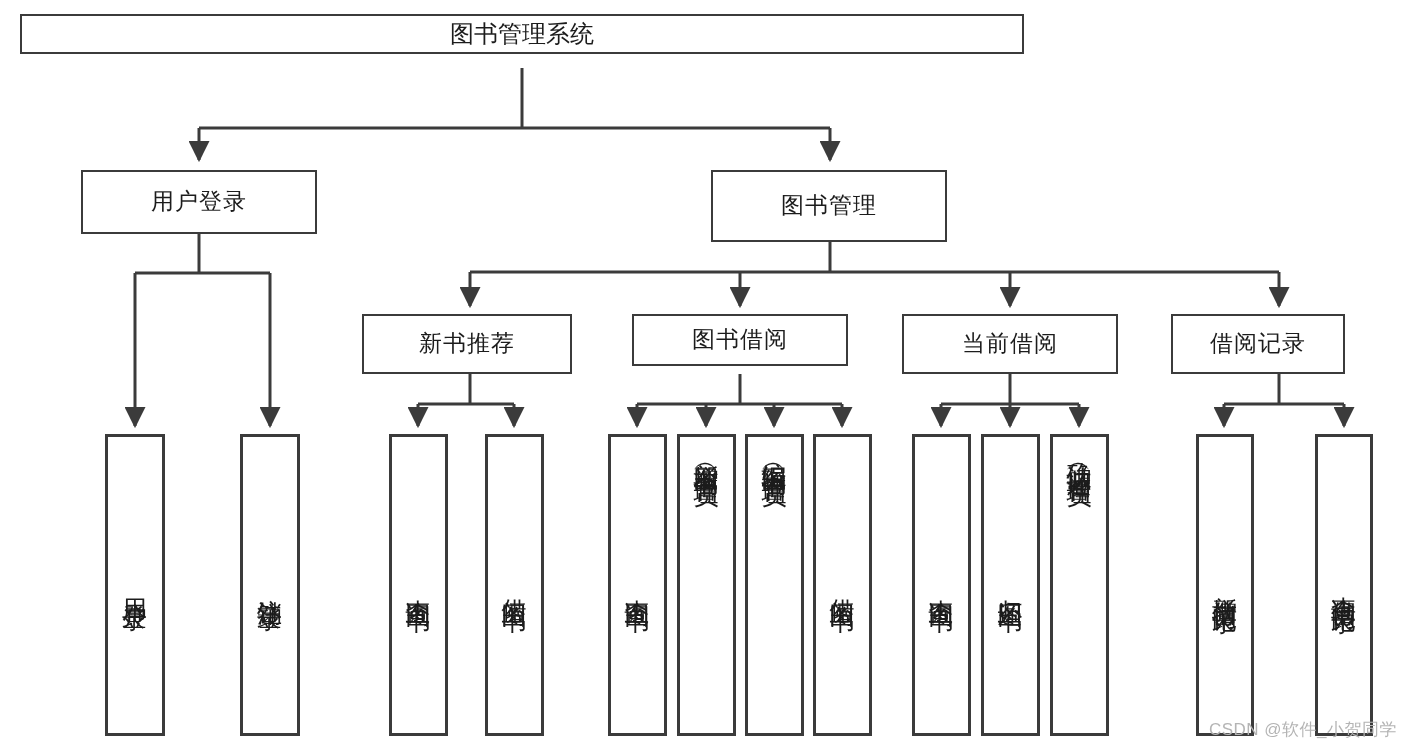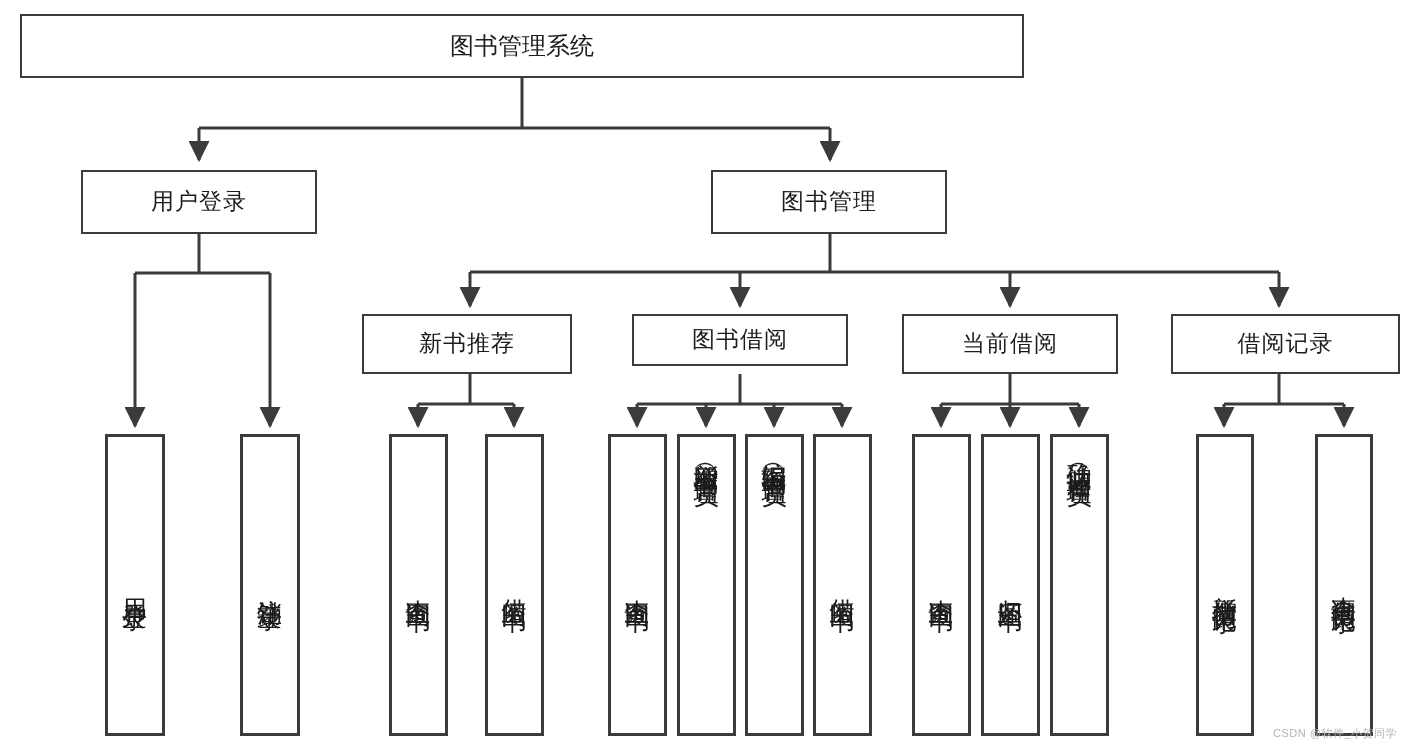--- a/index.html
+++ b/index.html
@@ -65,21 +65,21 @@
     align-items: center;
   }
   .leaf.top {
     align-items: flex-start;
     padding-top: 6px;
   }
   #watermark {
     position: absolute;
     right: 8px;
     bottom: 6px;
-    font-size: 11px;
+    font-size: 17px;
     color: #b4b4b4;
     letter-spacing: 0.5px;
     white-space: nowrap;
   }
 </style>
 </head>
 <body>
 
 <div id="canvas">
 
@@ -126,41 +126,41 @@
       <path d="M 1010 404 L 1010 426" marker-end="url(#arrow)"></path>
       <path d="M 1079 404 L 1079 426" marker-end="url(#arrow)"></path>
 
       <path d="M 1279 374 L 1279 404"></path>
       <path d="M 1224 404 L 1344 404"></path>
       <path d="M 1224 404 L 1224 426" marker-end="url(#arrow)"></path>
       <path d="M 1344 404 L 1344 426" marker-end="url(#arrow)"></path>
     </g>
   </svg>
 
-  <div class="node root" style="left:20px; top:14px; width:1004px; height:64px;">
+  <div class="node root" style="left:20px; top:14px; width:1004px; height:40px;">
     <span>图书管理系统</span>
   </div>
 
   <div class="node h" style="left:81px; top:170px; width:236px; height:64px;">
     <span>用户登录</span>
   </div>
-  <div class="node h" style="left:711px; top:170px; width:236px; height:64px;">
+  <div class="node h" style="left:711px; top:170px; width:236px; height:72px;">
     <span>图书管理</span>
   </div>
 
   <div class="node h" style="left:362px; top:314px; width:210px; height:60px;">
     <span>新书推荐</span>
   </div>
   <div class="node h" style="left:632px; top:314px; width:216px; height:52px;">
     <span>图书借阅</span>
   </div>
   <div class="node h" style="left:902px; top:314px; width:216px; height:60px;align-items:center;">
     <span>当前借阅</span>
   </div>
-  <div class="node h" style="left:1171px; top:314px; width:229px; height:60px;">
+  <div class="node h" style="left:1171px; top:314px; width:174px; height:60px;">
     <span>借阅记录</span>
   </div>
 
   <div class="leaf mid" style="left:105px; top:434px; width:60px; height:302px;">
     <span class="vtext">用户登录</span>
   </div>
   <div class="leaf mid" style="left:240px; top:434px; width:60px; height:302px;">
     <span class="vtext">注销登录</span>
   </div>
 

